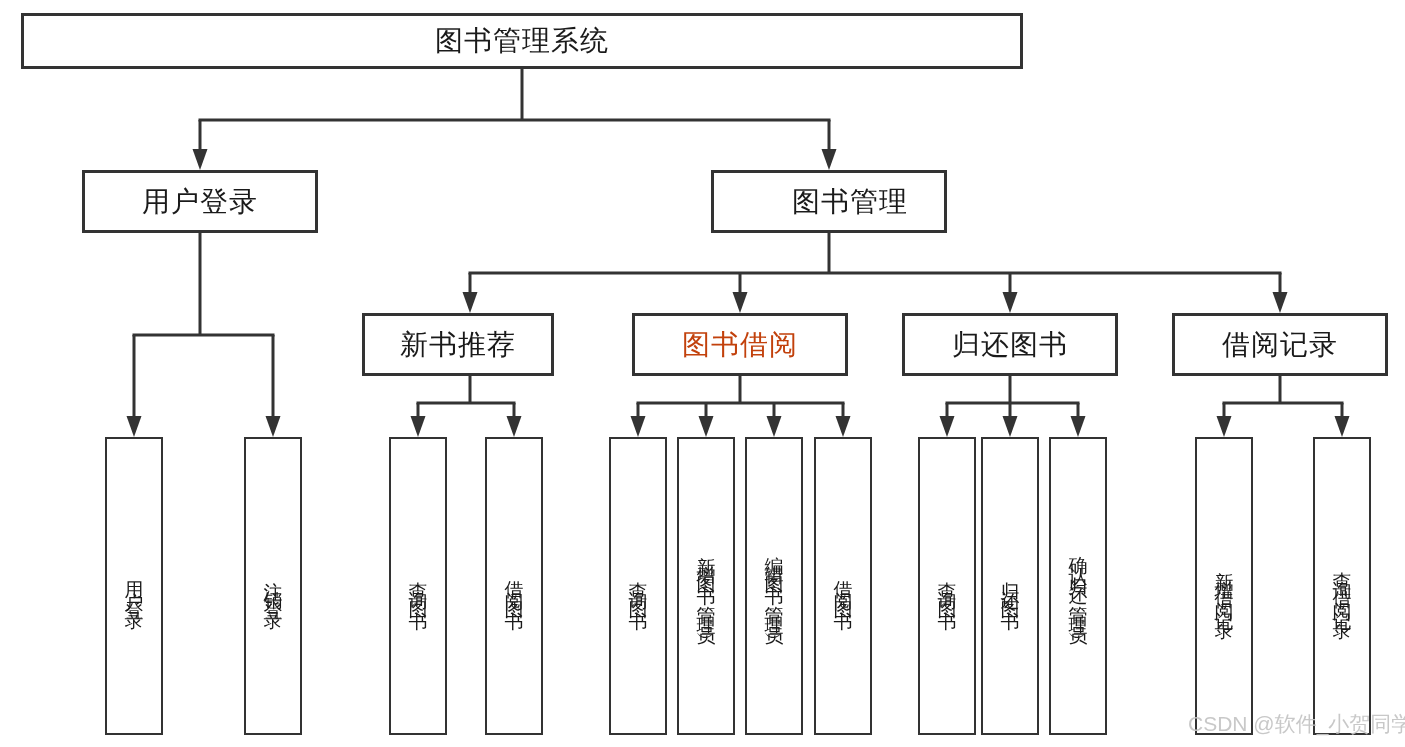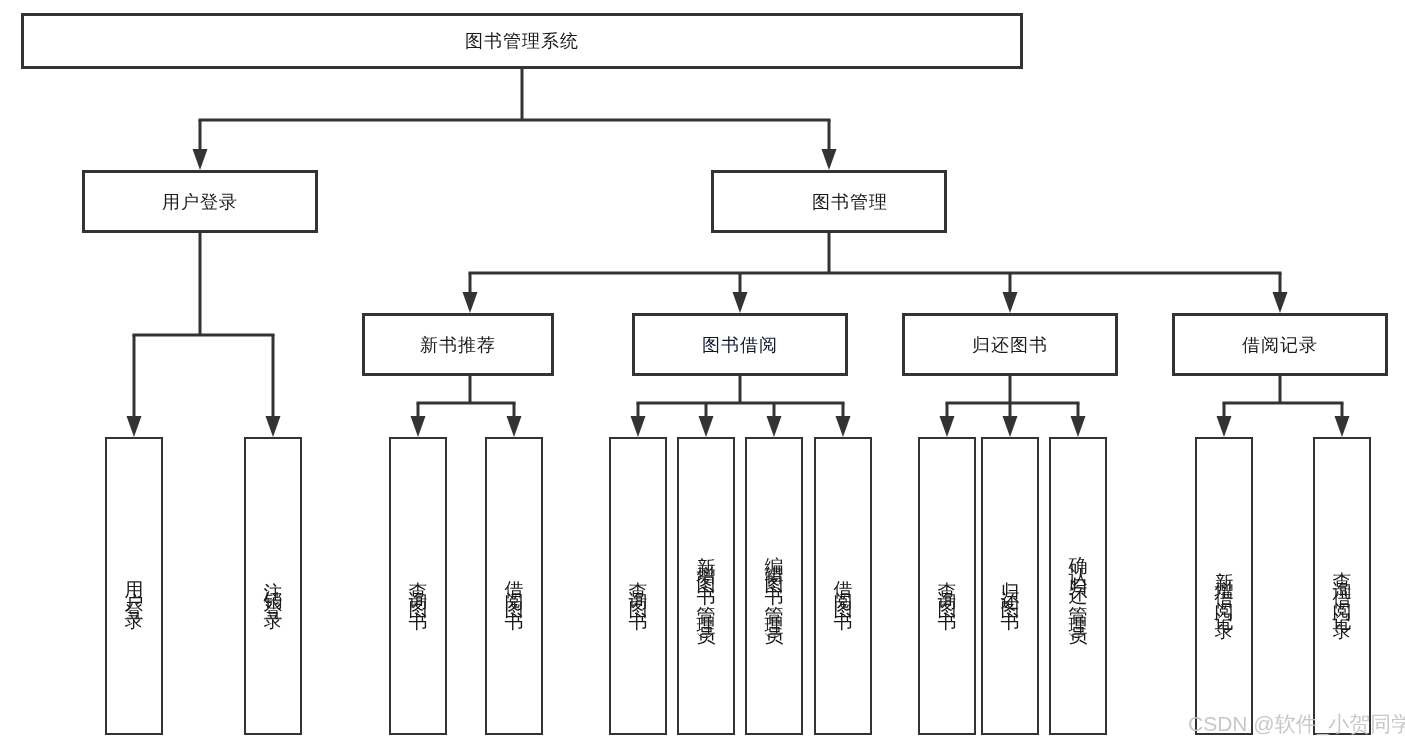--- a/index.html
+++ b/index.html
@@ -21,21 +21,21 @@
     background: #ffffff;
     display: flex;
     align-items: center;
     justify-content: center;
     box-sizing: border-box;
     color: #1a1a1a;
     z-index: 2;
   }
   .node.h {
     border: 3px solid #333333;
-    font-size: 18px;
+    font-size: 28px;
     letter-spacing: 1px;
     text-align: center;
   }
   .node.v {
     border: 2px solid #333333;
     font-size: 19px;
     writing-mode: vertical-rl;
     text-orientation: mixed;
     letter-spacing: 10px;
     text-align: center;
@@ -108,21 +108,21 @@
       <polygon points="1342,437 1334.5,416 1349.5,416" fill="#333333"></polygon>
     </svg>
 
   <div class="watermark" style="left:1188px; top:710px;">CSDN @软件_小贺同学</div>
 <div class="node h" style="left: 21px; top: 13px; width: 1002px; height: 56px; border-color: rgb(51, 51, 51); color: rgb(26, 26, 26);">图书管理系统</div>
     <div class="node h" style="left: 82px; top: 170px; width: 236px; height: 63px; border-color: rgb(51, 51, 51); color: rgb(26, 26, 26);">用户登录</div>
     <div class="node h" style="left: 711px; top: 170px; width: 236px; height: 63px; border-color: rgb(51, 51, 51); color: rgb(26, 26, 26); padding-left: 42px;">图书管理</div>
     <div class="node v" style="left: 105px; top: 437px; width: 58px; height: 298px; border-color: rgb(51, 51, 51); color: rgb(26, 26, 26);">用户登录</div>
     <div class="node v" style="left: 244px; top: 437px; width: 58px; height: 298px; border-color: rgb(51, 51, 51); color: rgb(26, 26, 26);">注销登录</div>
     <div class="node h" style="left: 362px; top: 313px; width: 192px; height: 63px; border-color: rgb(51, 51, 51); color: rgb(26, 26, 26);">新书推荐</div>
-    <div class="node h" style="left: 632px; top: 313px; width: 216px; height: 63px; border-color: rgb(51, 51, 51); color: #0f172a;">图书借阅</div>
+    <div class="node h" style="left: 632px; top: 313px; width: 216px; height: 63px; border-color: rgb(51, 51, 51); color: #c2410c;">图书借阅</div>
     <div class="node h" style="left: 902px; top: 313px; width: 216px; height: 63px; border-color: rgb(51, 51, 51); color: rgb(26, 26, 26);">归还图书</div>
     <div class="node h" style="left: 1172px; top: 313px; width: 216px; height: 63px; border-color: rgb(51, 51, 51); color: rgb(26, 26, 26); text-align: center;">借阅记录</div>
     <div class="node v" style="left: 389px; top: 437px; width: 58px; height: 298px; border-color: rgb(51, 51, 51); color: rgb(26, 26, 26);">查询图书</div>
     <div class="node v" style="left: 485px; top: 437px; width: 58px; height: 298px; border-color: rgb(51, 51, 51); color: rgb(26, 26, 26);">借阅图书</div>
     <div class="node v" style="left: 609px; top: 437px; width: 58px; height: 298px; border-color: rgb(51, 51, 51); color: rgb(26, 26, 26);">查询图书</div>
     <div class="node v" style="left: 677px; top: 437px; width: 58px; height: 298px; border-color: rgb(51, 51, 51); color: rgb(26, 26, 26);">新增图书（管理员）</div>
     <div class="node v" style="left: 745px; top: 437px; width: 58px; height: 298px; border-color: rgb(51, 51, 51); color: rgb(26, 26, 26);">编辑图书（管理员）</div>
     <div class="node v" style="left: 814px; top: 437px; width: 58px; height: 298px; border-color: rgb(51, 51, 51); color: rgb(26, 26, 26);">借阅图书</div>
     <div class="node v" style="left: 918px; top: 437px; width: 58px; height: 298px; border-color: rgb(51, 51, 51); color: rgb(26, 26, 26);">查询图书</div>
     <div class="node v" style="left: 981px; top: 437px; width: 58px; height: 298px; border-color: rgb(51, 51, 51); color: rgb(26, 26, 26);">归还图书</div>

